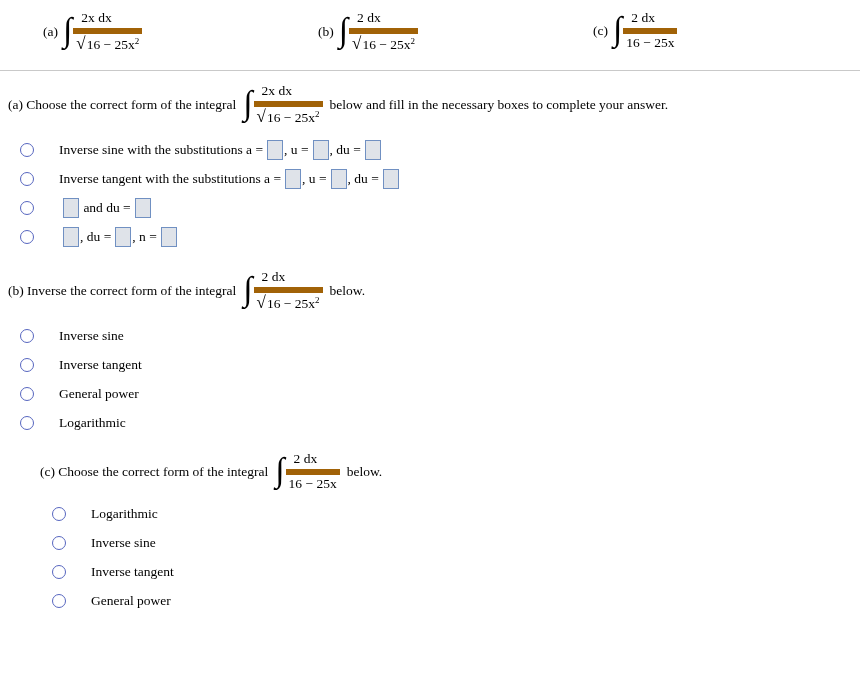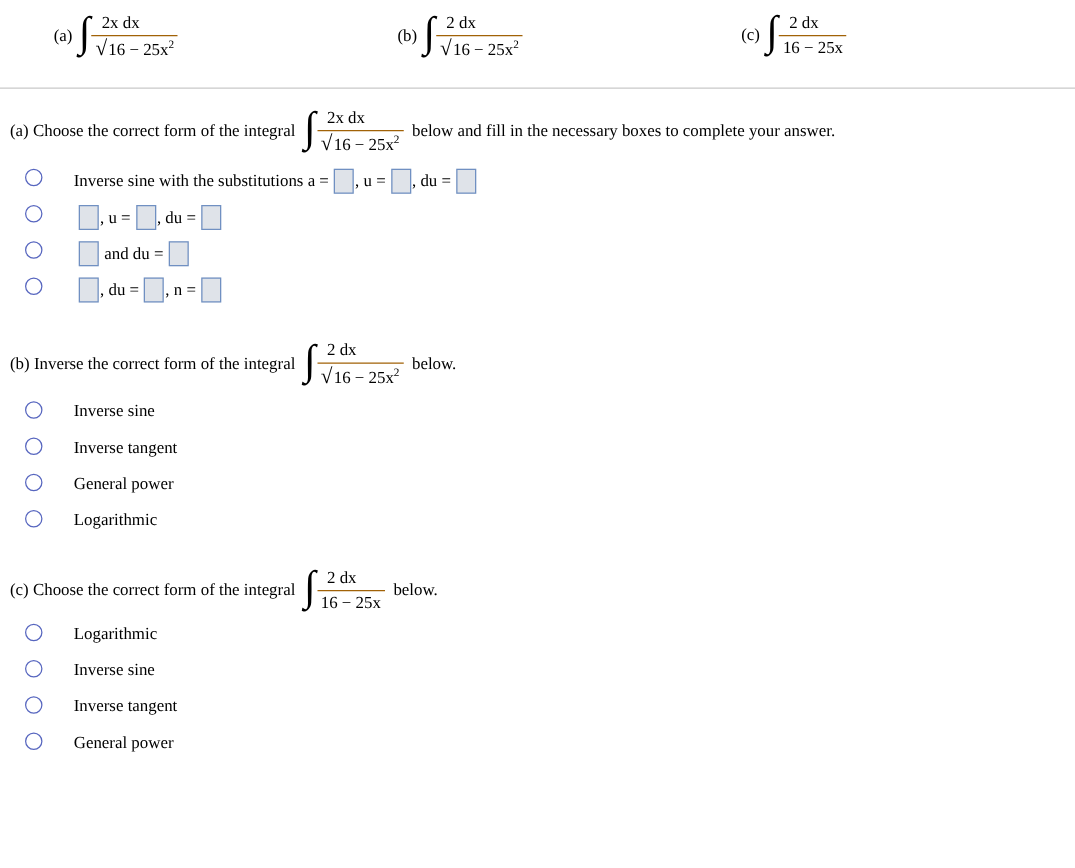--- a/index.html
+++ b/index.html
@@ -42,21 +42,21 @@
   }
   .frac {
     display: inline-flex;
     flex-direction: column;
     align-items: flex-start;
     text-align: center;
     line-height: 1.25;
   }
   .frac .num { padding: 0 8px 1px 8px; }
   .frac .den {
-    border-top: 1px solid #a16207;
+    border-top: 6px solid #a16207;
     padding: 1px 3px 0 3px;
     white-space: nowrap;
   }
   .rad { font-size: 17px; line-height: 1; margin-right: 1px; }
   sup.pw { font-size: 9px; line-height: 0; }
   
   .divider {
     border: none;
     border-top: 1px solid #c9c9c9;
     margin: 2px 0 0 0;
@@ -67,21 +67,21 @@
     align-items: center;
     margin: 8px 0 0 8px;
     min-height: 52px;
   }
   .part-heading .pre { margin-right: 2px; }
   .part-heading .post { margin-left: 7px; }
   
   .opts { margin: 4px 0 0 0; }
   .opt-row {
     display: flex;
-    align-items: flex-start;
+    align-items: center;
     height: 29px;
     padding-left: 20px;
   }
   .radio {
     width: 12px; height: 12px;
     border: 1.5px solid #5766bf;
     border-radius: 50%;
     background: #fff;
     flex: none;
     margin-right: 25px;
@@ -91,21 +91,21 @@
   .abox {
     display: inline-block;
     width: 14px; height: 18px;
     background: #dfe3e9;
     border: 1px solid #7090c2;
     margin: 0 1px 0 4px;
     vertical-align: middle;
     cursor: text;
   }
   .sect-b { margin-top: 14px; }
-  .sect-c { margin-top: 12px; }
+  .sect-c { margin-top: 12px; margin-left: 32px; }
   .sect-c .part-heading { min-height: 46px; }
 </style>
 </head>
 <body>
 
 <div>
 
 
   <div class="integral-row">
 
@@ -153,21 +153,21 @@
       <span class="post">below and fill in the necessary boxes to complete your answer.</span>
     </div>
 
     <div class="opts">
       <div class="opt-row">
         <span class="radio"></span>
         <span class="opt-text"><span>Inverse sine with the substitutions a =</span><span class="abox"></span><span>, u =</span><span class="abox"></span><span>, du =</span><span class="abox"></span></span>
       </div>
       <div class="opt-row">
         <span class="radio"></span>
-        <span class="opt-text"><span class="abox"></span><span>, u =</span><span class="abox"></span><span>, du =</span><span class="abox"></span></span>
+        <span class="opt-text"><span>Inverse tangent with the substitutions a =</span><span class="abox"></span><span>, u =</span><span class="abox"></span><span>, du =</span><span class="abox"></span></span>
       </div>
       <div class="opt-row">
         <span class="radio"></span>
         <span class="opt-text"><span class="abox"></span><span> and du =</span><span class="abox"></span></span>
       </div>
       <div class="opt-row">
         <span class="radio"></span>
         <span class="opt-text"><span class="abox"></span><span>, du =</span><span class="abox"></span><span>, n =</span><span class="abox"></span></span>
       </div>
     </div>

